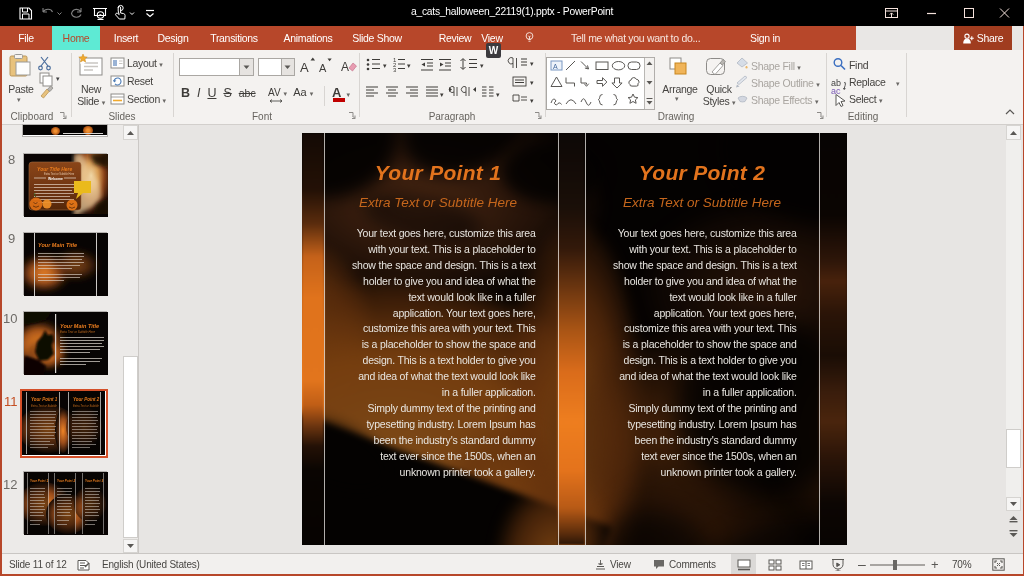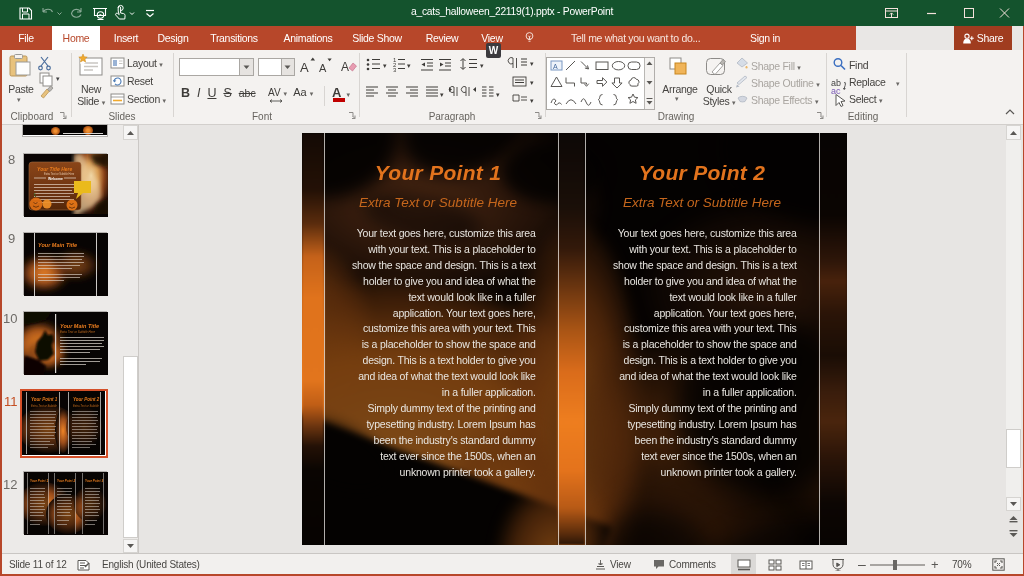--- a/index.html
+++ b/index.html
@@ -1,26 +1,26 @@
 <!DOCTYPE html>
 <html><head>
 <meta charset="utf-8">
 <style>
 * { margin:0; padding:0; box-sizing:border-box; }
 html,body { width:1024px; height:576px; overflow:hidden; }
 body { font-family:"Liberation Sans", sans-serif; position:relative; background:#e9e7e5; }
 
 
-#titlebar { position:absolute; left:0; top:0; width:1024px; height:26px; background:#14532d; color:#fff; }
+#titlebar { position:absolute; left:0; top:0; width:1024px; height:26px; background:#000000; color:#fff; }
 #title { position:absolute; left:0; right:0; top:-1px; height:26px; text-align:center; font-size:10.3px; letter-spacing:-0.25px; line-height:26px; color:#fff; }
 
 
 #tabrow { position:absolute; left:0; top:26px; width:856px; height:24px; background:#b7472a; }
 .tab { position:absolute; top:0; height:24px; line-height:24px; color:#fff; font-size:10.5px; letter-spacing:-0.3px; text-align:center; }
-.tab.active { background:#ffffff; color:#b7472a; }
+.tab.active { background:#5eead4; color:#b7472a; }
 #tellme { position:absolute; top:0; height:24px; line-height:24px; color:#f7e6df; font-size:10.5px; letter-spacing:-0.3px; }
 #signin { position:absolute; top:0; right:76px; height:24px; line-height:24px; color:#fff; font-size:10.5px; letter-spacing:-0.3px; }
 #sharebtn { position:absolute; top:0; left:954px; width:58px; height:24px; background:#a03c1f; color:#fff; font-size:10.5px; letter-spacing:-0.3px; line-height:24px; text-align:center; }
 
 
 #ribbon { position:absolute; left:0; top:50px; width:1024px; height:75px; background:#f4f2f0; border-bottom:1px solid #d2cfcc; }
 .gdiv { position:absolute; top:3px; height:64px; width:1px; background:#d8d5d2; }
 .glabel { position:absolute; top:61px; font-size:10px; color:#67645f; width:120px; text-align:center; }
 .rbt { position:absolute; font-size:10.5px; letter-spacing:-0.3px; color:#454340; line-height:12px; }
 .rbtg { position:absolute; font-size:10.5px; letter-spacing:-0.3px; color:#a9a5a0; line-height:12px; }
@@ -97,21 +97,21 @@
 </div>
 
 <div id="tabrow">
   <div class="tab" style="left:8px;width:36px;">File</div>
   <div class="tab active" style="left:52px;width:48px;">Home</div>
   <div class="tab" style="left:104px;width:44px;">Insert</div>
   <div class="tab" style="left:150px;width:46px;">Design</div>
   <div class="tab" style="left:198px;width:72px;">Transitions</div>
   <div class="tab" style="left:273px;width:70px;">Animations</div>
   <div class="tab" style="left:345px;width:64px;">Slide Show</div>
-  <div class="tab" style="left:415px;width:54px;">Review</div>
+  <div class="tab" style="left:428px;width:54px;">Review</div>
   <div class="tab" style="left:471px;width:42px;">View</div>
   <svg width="11" height="14" style="position:absolute;left:524px;top:5px" viewBox="0 0 11 14">
     <g stroke="#f3dcd4" fill="none" stroke-width="1">
       <circle cx="5.5" cy="5" r="3.4"></circle>
         <path d="M4.2 8.5 h2.6 M4.5 10.2 h2 M5.5 8.5 v-2.5 M4.3 4.7 l1.2 1.3 1.2-1.3"></path>
     </g>
   </svg>
   <div id="tellme" style="left:540px;margin-left:31px;">Tell me what you want to do...</div>
   <div id="signin">Sign in</div>
   <div id="sharebtn"><svg width="11" height="11" viewBox="0 0 11 11" style="vertical-align:-1.5px;margin-right:3px">

